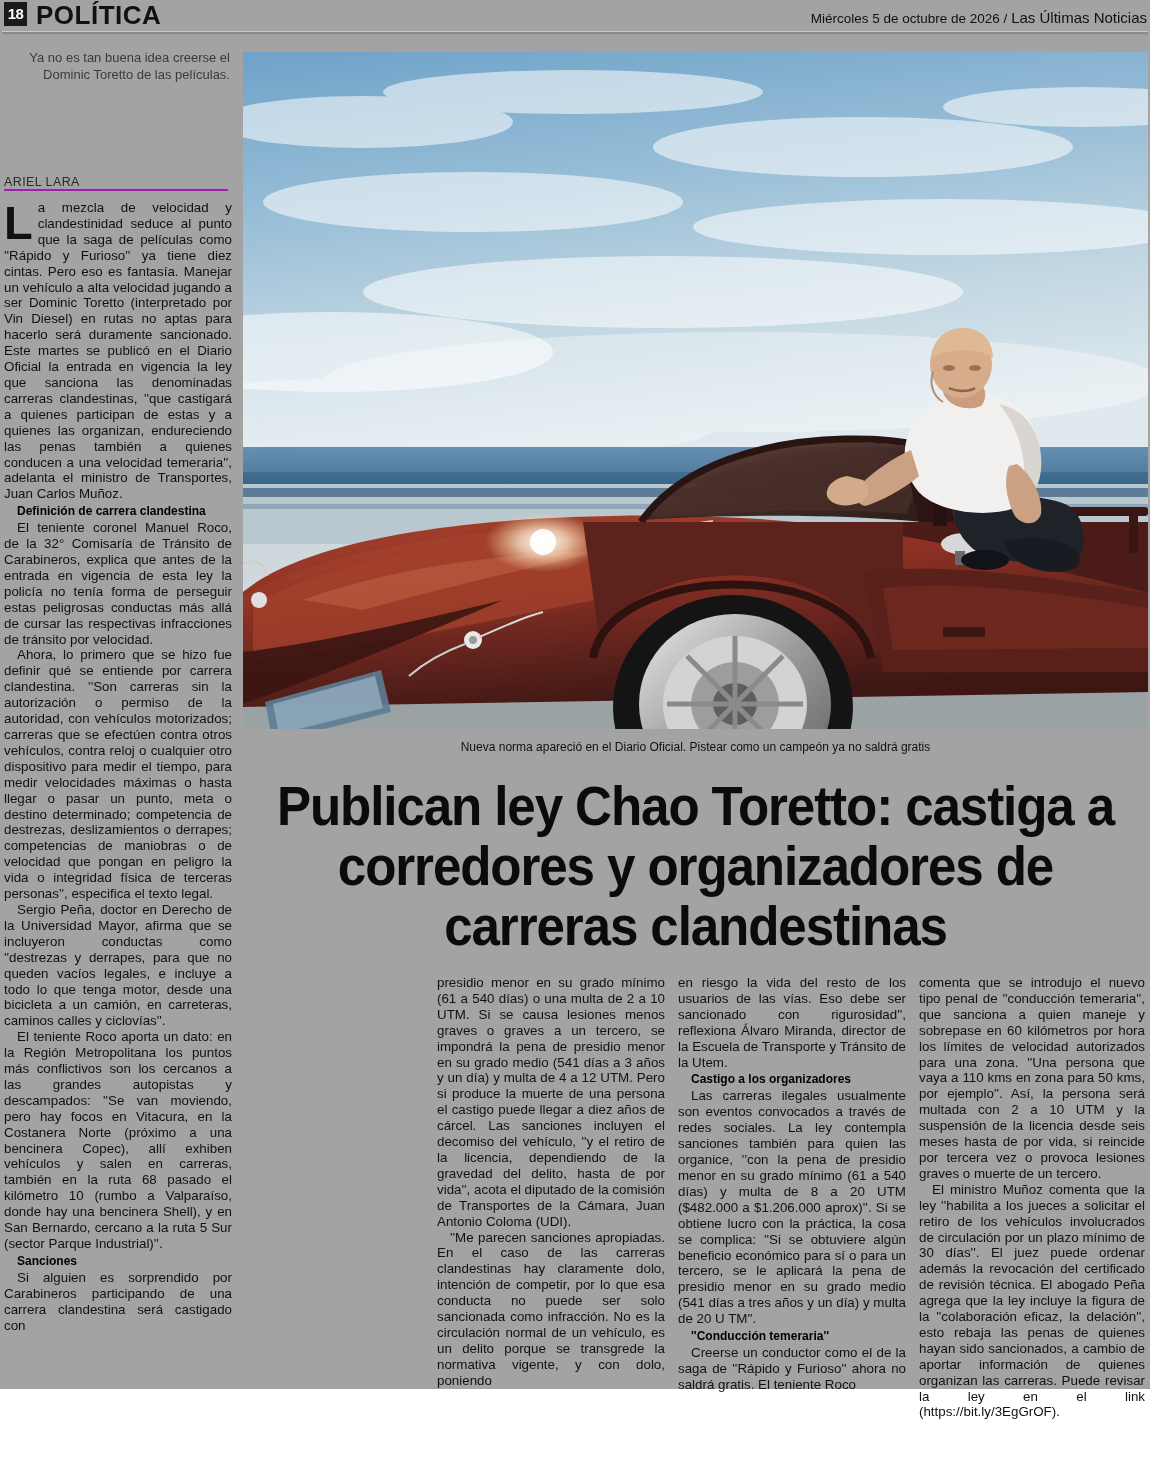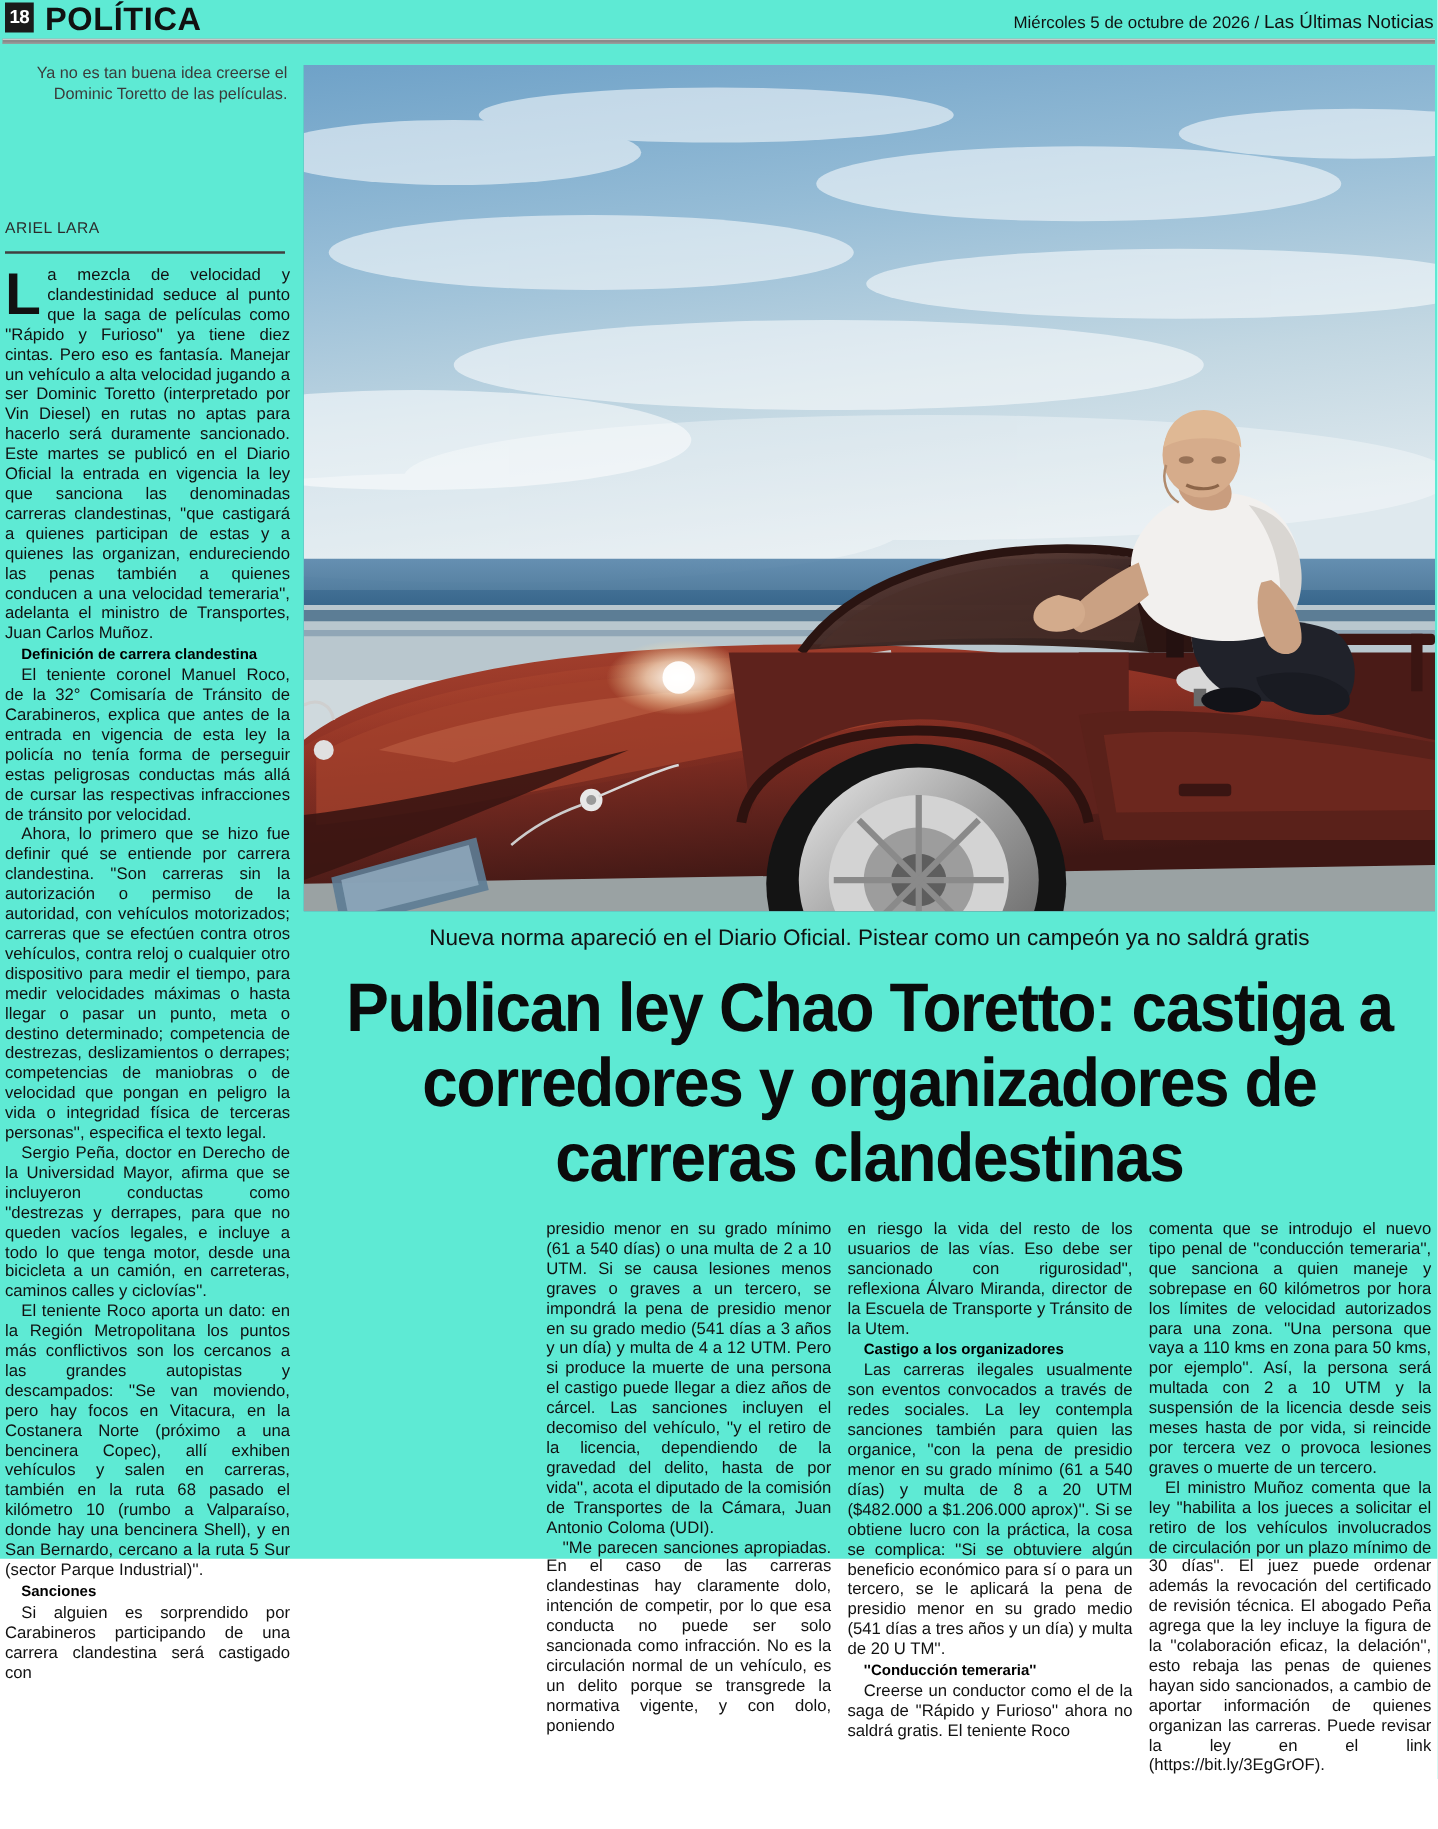--- a/index.html
+++ b/index.html
@@ -9,22 +9,22 @@
     height: 1463px;
     background: #ffffff;
     font-family: "Liberation Sans", sans-serif;
     color: #111111;
     overflow: hidden;
   }
 
   .page {
     position: relative;
     width: 1150px;
-    height: 1247px;
-    background: #5eead4;
+    height: 1389px;
+    background: #a3a3a3;
   }
 
   
   .masthead {
     position: absolute;
     top: 0; left: 0;
     width: 1150px;
     height: 40px;
   }
   .page-badge {
@@ -76,22 +76,22 @@
     line-height: 16.5px;
     color: #3b3b3b;
     width: 228px;
     padding-right: 2px;
   }
   .byline {
     margin-top: 92px;
     font-size: 12.5px;
     letter-spacing: 0.4px;
     color: #2b2b2b;
-    padding-bottom: 12px;
-    border-bottom: 2px solid #404040;
+    padding-bottom: 0;
+    border-bottom: 2px solid #a21caf;
     width: 224px;
   }
 
   .body-col {
     font-size: 13.35px;
     line-height: 15.9px;
     text-align: justify;
     hyphens: manual;
     color: #111;
   }
@@ -128,21 +128,21 @@
     background: #5b7fa0;
   }
   .photo svg { display: block; width: 905px; height: 677px; }
 
   
   .caption {
     position: absolute;
     left: 243px; top: 740px;
     width: 905px;
     text-align: center;
-    font-size: 18px;
+    font-size: 12px;
     color: #111;
   }
 
   
   .headline {
     position: absolute;
     left: 243px; top: 776px;
     width: 905px;
     text-align: center;
     font-size: 55px;

